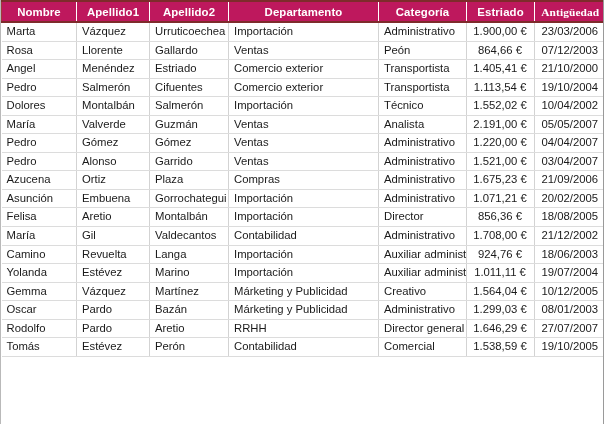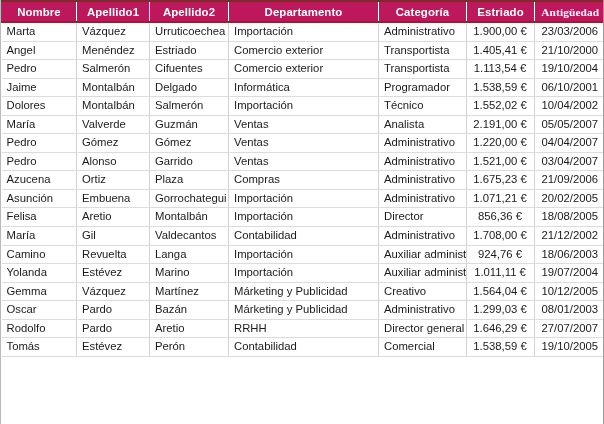--- a/index.html
+++ b/index.html
@@ -100,47 +100,47 @@
         <tr>
           <td>Marta</td>
           <td>Vázquez</td>
           <td>Urruticoechea</td>
           <td>Importación</td>
           <td>Administrativo</td>
           <td class="num">1.900,00 €</td>
           <td class="num">23/03/2006</td>
         </tr>
         <tr>
+          <td>Rosa</td>
+          <td>Llorente</td>
+          <td>Gallardo</td>
+          <td>Ventas</td>
+          <td>Peón</td>
+          <td class="num">864,66 €</td>
+          <td class="num">07/12/2003</td>
+        </tr>
+        <tr>
           <td>Angel</td>
           <td>Menéndez</td>
           <td>Estriado</td>
           <td>Comercio exterior</td>
           <td>Transportista</td>
           <td class="num">1.405,41 €</td>
           <td class="num">21/10/2000</td>
         </tr>
         <tr>
           <td>Pedro</td>
           <td>Salmerón</td>
           <td>Cifuentes</td>
           <td>Comercio exterior</td>
           <td>Transportista</td>
           <td class="num">1.113,54 €</td>
           <td class="num">19/10/2004</td>
         </tr>
         <tr>
-          <td>Jaime</td>
-          <td>Montalbán</td>
-          <td>Delgado</td>
-          <td>Informática</td>
-          <td>Programador</td>
-          <td class="num">1.538,59 €</td>
-          <td class="num">06/10/2001</td>
-        </tr>
-        <tr>
           <td>Dolores</td>
           <td>Montalbán</td>
           <td>Salmerón</td>
           <td>Importación</td>
           <td>Técnico</td>
           <td class="num">1.552,02 €</td>
           <td class="num">10/04/2002</td>
         </tr>
         <tr>
           <td>María</td>

